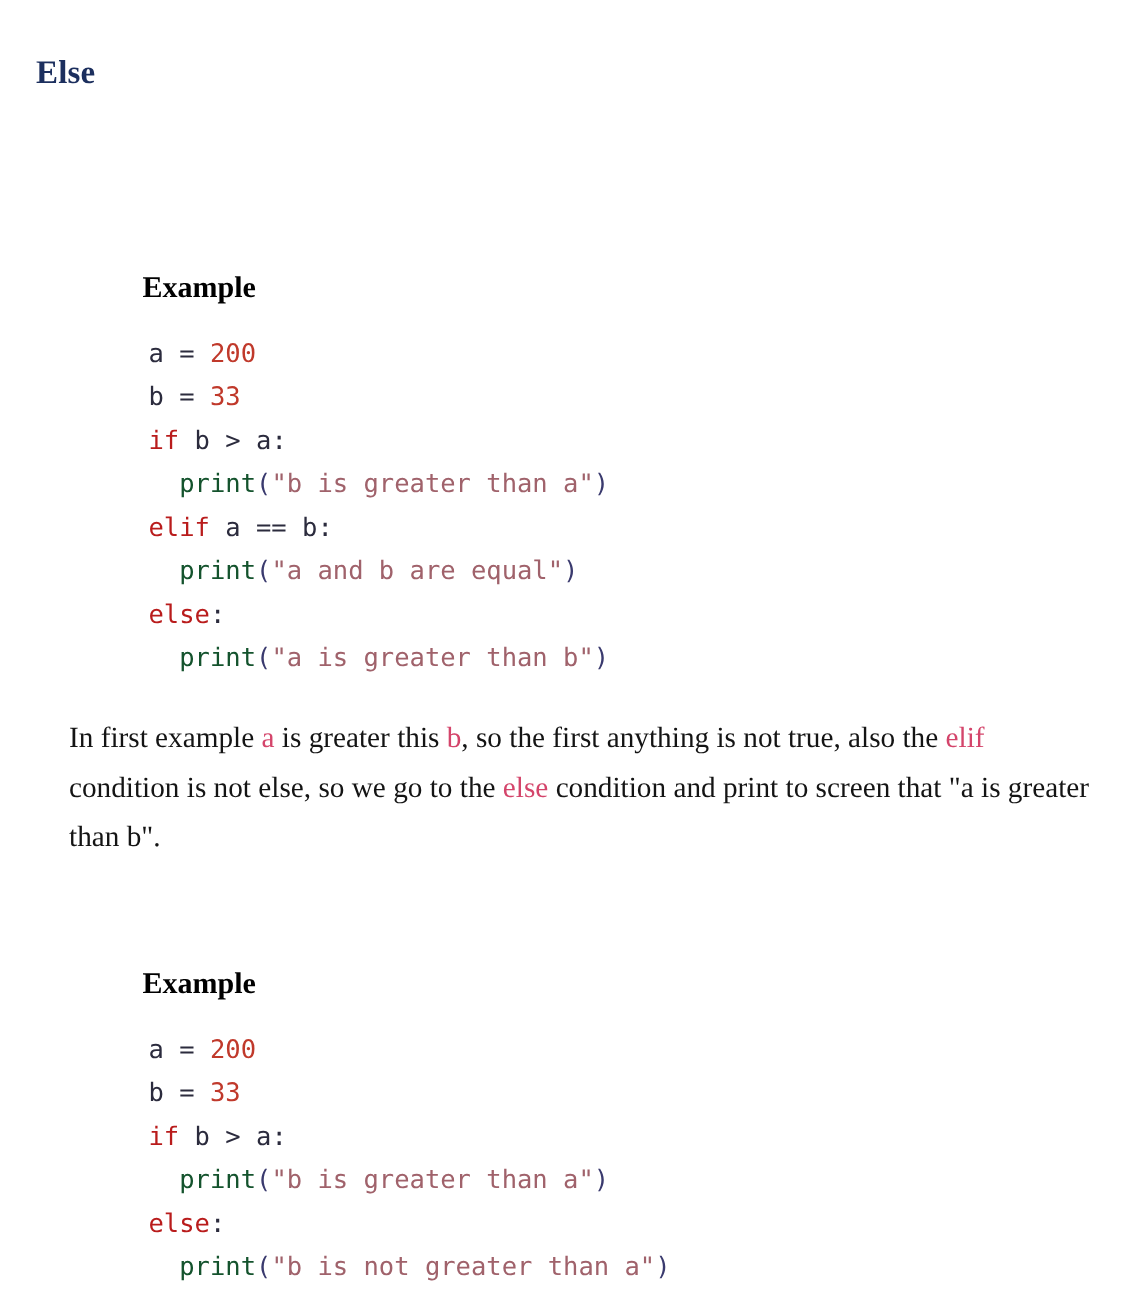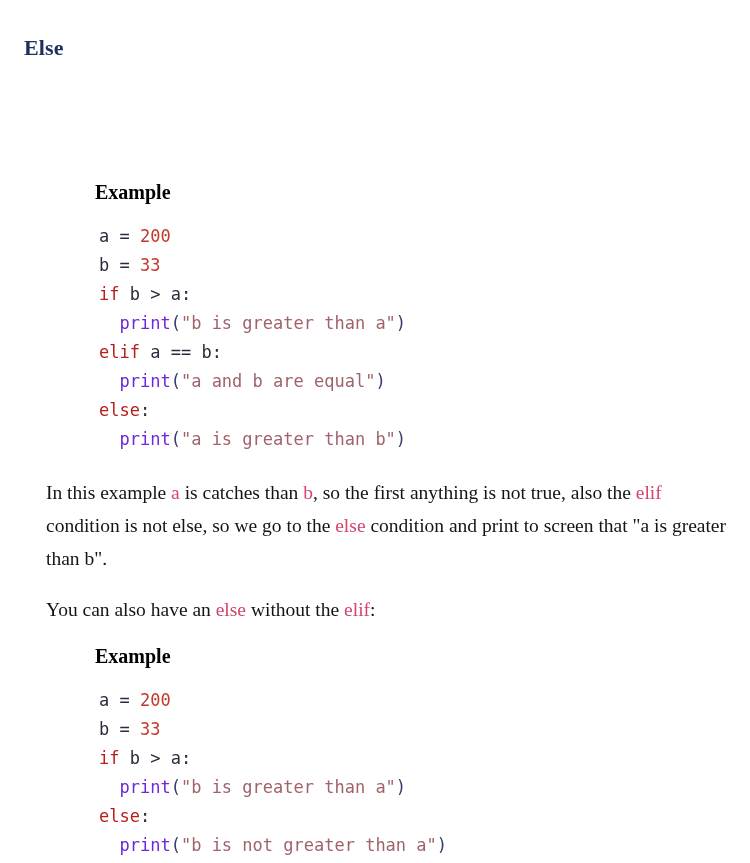--- a/index.html
+++ b/index.html
@@ -76,43 +76,40 @@
     white-space: pre;
     color: #222222;
   }
   .code-1 { top: 205px; }
   .code-2 { top: 669px; }
   .code .ln { display: block; height: 29px; }
 
   
   .t-kw   { color: #b91c1c; }            
   .t-num  { color: #c0392b; }            
-  .t-fn   { color: #6d28d9; }            
+  .t-fn   { color: #14532d; }            
   .t-str  { color: #a0626b; }            
   .t-punc { color: #3a3a6e; }            
   .t-op   { color: #2b2b3d; }            
   .t-var  { color: #2b2b3d; }            
 </style>
 </head>
 <body>
 
 <div class="page">
 
   <h1 class="section-title">Else</h1>
 
 
   <h2 class="example-title example-title-1">Example</h2>
 
   <pre class="code code-1"><span class="ln"><span class="t-var">a</span><span> </span><span class="t-op">=</span><span> </span><span class="t-num">200</span></span><span class="ln"><span class="t-var">b</span><span> </span><span class="t-op">=</span><span> </span><span class="t-num">33</span></span><span class="ln"><span class="t-kw">if</span><span class="t-var"> b </span><span class="t-op">&gt;</span><span class="t-var"> a</span><span class="t-op">:</span></span><span class="ln"><span>  </span><span class="t-fn">print</span><span class="t-punc">(</span><span class="t-str">"b is greater than a"</span><span class="t-punc">)</span></span><span class="ln"><span class="t-kw">elif</span><span class="t-var"> a </span><span class="t-op">==</span><span class="t-var"> b</span><span class="t-op">:</span></span><span class="ln"><span>  </span><span class="t-fn">print</span><span class="t-punc">(</span><span class="t-str">"a and b are equal"</span><span class="t-punc">)</span></span><span class="ln"><span class="t-kw">else</span><span class="t-op">:</span></span><span class="ln"><span>  </span><span class="t-fn">print</span><span class="t-punc">(</span><span class="t-str">"a is greater than b"</span><span class="t-punc">)</span></span></pre>
 
   <p class="para para-2">
-    <span>In this example </span><span class="kw">a</span><span> is catches than </span><span class="kw">b</span><span>, so the first anything is not true, also the </span><span class="kw">elif</span><span> condition is not else, so we go to the </span><span class="kw">else</span><span> condition and print to screen that "a is greater than b".</span>
+    <span>In first example </span><span class="kw">a</span><span> is greater this </span><span class="kw">b</span><span>, so the first anything is not true, also the </span><span class="kw">elif</span><span> condition is not else, so we go to the </span><span class="kw">else</span><span> condition and print to screen that "a is greater than b".</span>
   </p>
 
-  <p class="para para-3">
-    <span>You can also have an </span><span class="kw">else</span><span> without the </span><span class="kw">elif</span><span>:</span>
-  </p>
 
   <h2 class="example-title example-title-2">Example</h2>
 
   <pre class="code code-2"><span class="ln"><span class="t-var">a</span><span> </span><span class="t-op">=</span><span> </span><span class="t-num">200</span></span><span class="ln"><span class="t-var">b</span><span> </span><span class="t-op">=</span><span> </span><span class="t-num">33</span></span><span class="ln"><span class="t-kw">if</span><span class="t-var"> b </span><span class="t-op">&gt;</span><span class="t-var"> a</span><span class="t-op">:</span></span><span class="ln"><span>  </span><span class="t-fn">print</span><span class="t-punc">(</span><span class="t-str">"b is greater than a"</span><span class="t-punc">)</span></span><span class="ln"><span class="t-kw">else</span><span class="t-op">:</span></span><span class="ln"><span>  </span><span class="t-fn">print</span><span class="t-punc">(</span><span class="t-str">"b is not greater than a"</span><span class="t-punc">)</span></span></pre>
 
 </div>
 
 </body></html>

